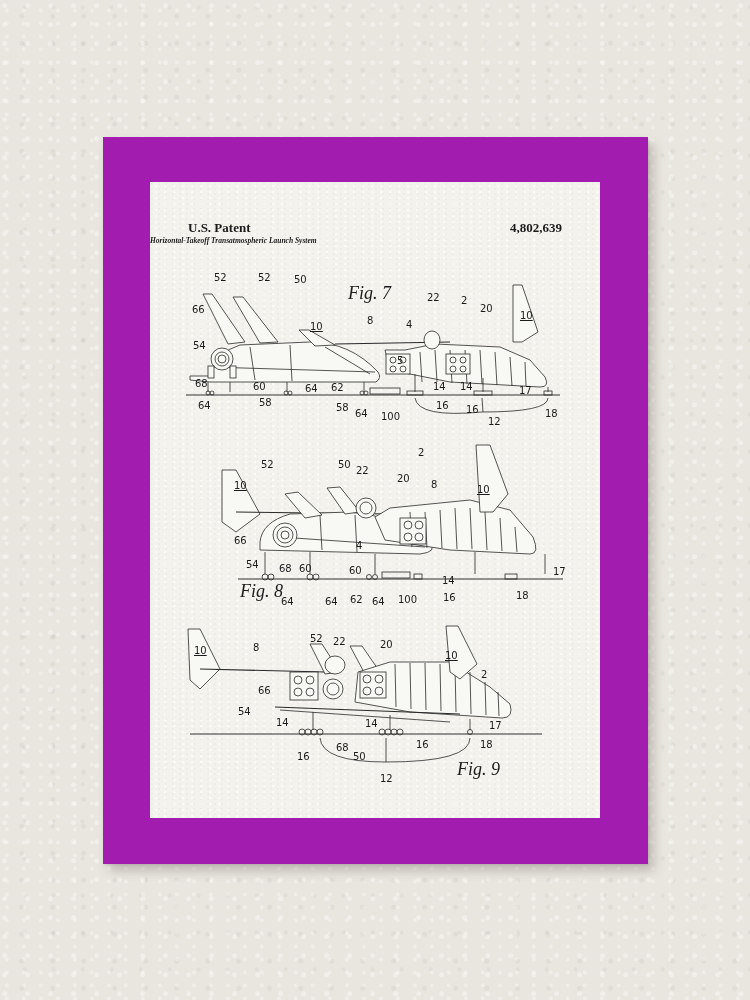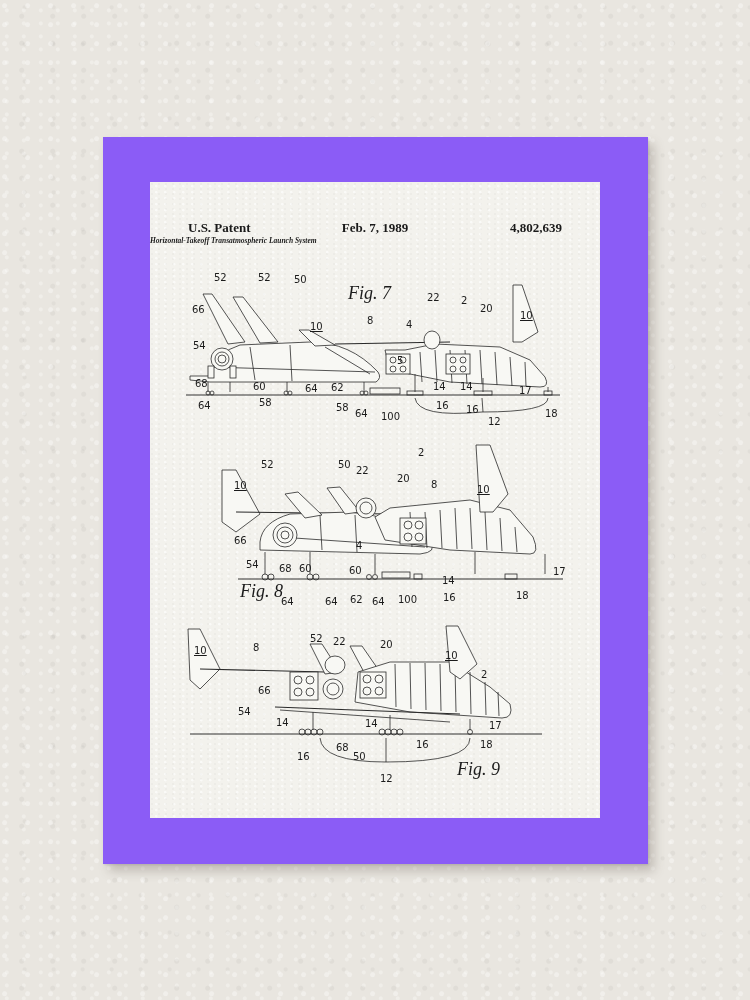--- a/index.html
+++ b/index.html
@@ -9,21 +9,21 @@
     background-image:
       radial-gradient(circle at 20% 30%, rgba(255,255,255,0.35) 0 2px, transparent 3px),
       radial-gradient(circle at 70% 60%, rgba(0,0,0,0.04) 0 2px, transparent 3px),
       radial-gradient(circle at 40% 80%, rgba(255,255,255,0.3) 0 1.5px, transparent 2.5px),
       radial-gradient(circle at 85% 20%, rgba(0,0,0,0.035) 0 1.5px, transparent 2.5px);
     background-size: 23px 19px, 31px 27px, 17px 13px, 29px 37px;
     font-family: "Liberation Sans", sans-serif;
   }
   .frame {
     position: absolute; left: 103px; top: 137px; width: 545px; height: 727px;
-    background: #8b5cf6;
+    background: #a21caf;
     box-shadow: 6px 7px 10px rgba(90,80,70,0.28), 1px 1px 2px rgba(0,0,0,0.1);
   }
   .paper {
     position: absolute; left: 47px; top: 45px; width: 450px; height: 636px;
     background-color: #f3f2ed;
     background-image:
       radial-gradient(circle at 30% 40%, rgba(0,0,0,0.025) 0 1px, transparent 1.5px),
       radial-gradient(circle at 70% 70%, rgba(255,255,255,0.6) 0 1px, transparent 1.5px);
     background-size: 7px 5px, 9px 6px;
   }
@@ -43,21 +43,20 @@
   .ln2 { stroke: #2a2a2a; stroke-width: 1.1; fill: none; }
   .fillw { fill: #f8f8f4; stroke: #2a2a2a; stroke-width: 0.8; }
   .ground { stroke: #333; stroke-width: 1; }
 </style>
 </head>
 <body>
 
 <div class="frame">
   <div class="paper">
     <div class="hdr hdr-left">U.S. Patent</div>
-    <div class="hdr hdr-center">Feb. 7, 1989</div>
     <div class="hdr hdr-right">4,802,639</div>
     <div class="subtitle">Horizontal-Takeoff Transatmospheric Launch System</div>
 
     <svg class="fig" width="450" height="636" viewBox="0 0 450 636">
 
       <g>
         <text class="figtitle" x="198" y="117">Fig. 7</text>
         <line class="ground" x1="36" y1="213" x2="410" y2="213"></line>
 
         <path class="fillw" d="M40 194 L60 194 Q66 170 90 163 L160 160 Q200 160 228 190 Q232 196 226 200 L60 200 L40 198 Z"></path>

